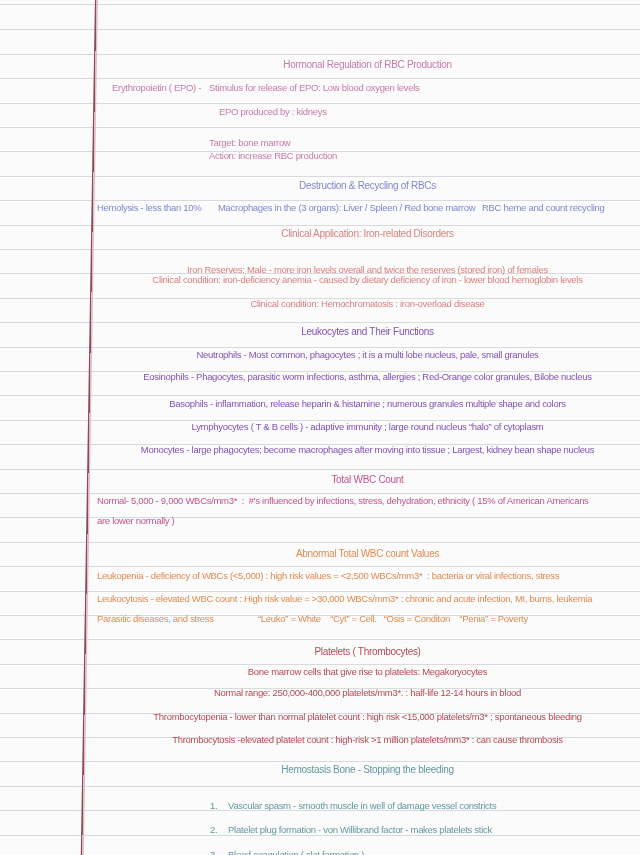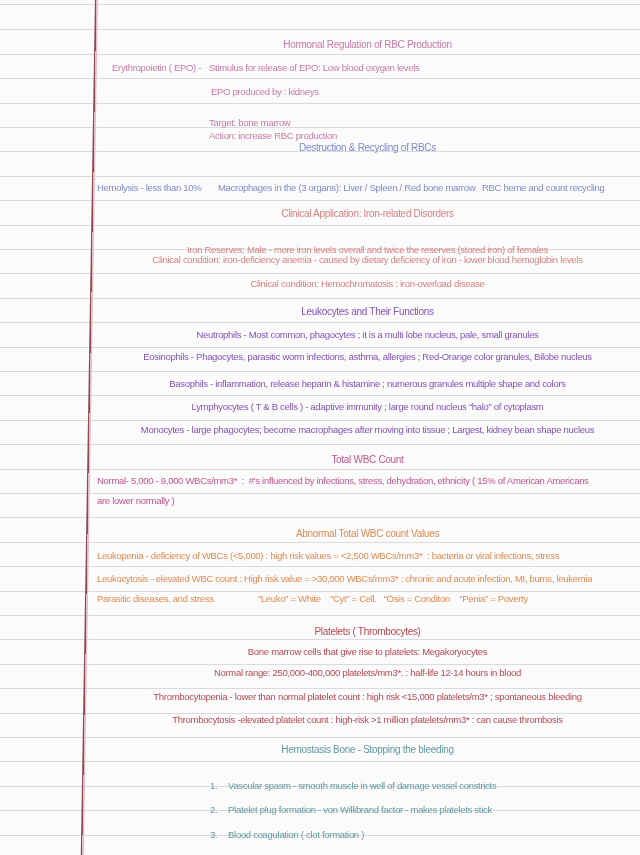--- a/index.html
+++ b/index.html
@@ -19,42 +19,43 @@
     position:absolute;left:95px;top:-3px;width:3px;height:862px;
     background:linear-gradient(90deg,#8d4a56 0 1.4px,#e2bdc4 1.4px 3px);
     transform:rotate(0.95deg);
     transform-origin:top center;
   }
   .line{
     position:absolute;
     height:13px;line-height:13px;
     font-size:9.5px;letter-spacing:-0.3px;
     white-space:pre;
+    margin-top:20px;
   }
   .center{left:95px;width:545px;text-align:center;}
   .title{font-size:10px;}
   .num{display:inline-block;width:18px;}
 </style>
 </head>
 <body>
 
 <div class="page">
   <div class="margin-line"></div>
 
   <section style="color: rgb(199, 123, 166);">
     <div class="line center title" style="top:38px">Hormonal Regulation of RBC Production</div>
     <div class="line" style="top:61px;left:112px">Erythropoietin ( EPO) -</div>
     <div class="line" style="top:61px;left:209px">Stimulus for release of EPO: Low blood oxygen levels</div>
-    <div class="line" style="top:85px;left:211px">EPO produced by : kidneys</div>
+    <div class="line" style="top:85px;left:219px">EPO produced by : kidneys</div>
     <div class="line" style="top:116px;left:209px">Target: bone marrow</div>
     <div class="line" style="top:129px;left:209px">Action: increase RBC production</div>
   </section>
 
   <section style="color: rgb(130, 135, 201);">
-    <div class="line center title" style="top:141px">Destruction &amp; Recycling of RBCs</div>
+    <div class="line center title" style="top:159px">Destruction &amp; Recycling of RBCs</div>
     <div class="line" style="top:181px;left:97px">Hemolysis - less than 10%</div>
     <div class="line" style="top:181px;left:218px">Macrophages in the (3 organs): Liver / Spleen / Red bone marrow</div>
     <div class="line" style="top:181px;left:482px">RBC heme and count recycling</div>
   </section>
 
   <section style="color: rgb(216, 128, 127);">
     <div class="line center title" style="top:207px">Clinical Application: Iron-related Disorders</div>
     <div class="line center" style="top:243px">Iron Reserves: Male - more iron levels overall and twice the reserves (stored iron) of females</div>
     <div class="line center" style="top:253px">Clinical condition: iron-deficiency anemia - caused by dietary deficiency of iron - lower blood hemoglobin levels</div>
     <div class="line center" style="top:277px">Clinical condition: Hemochromatosis : iron-overload disease</div>

